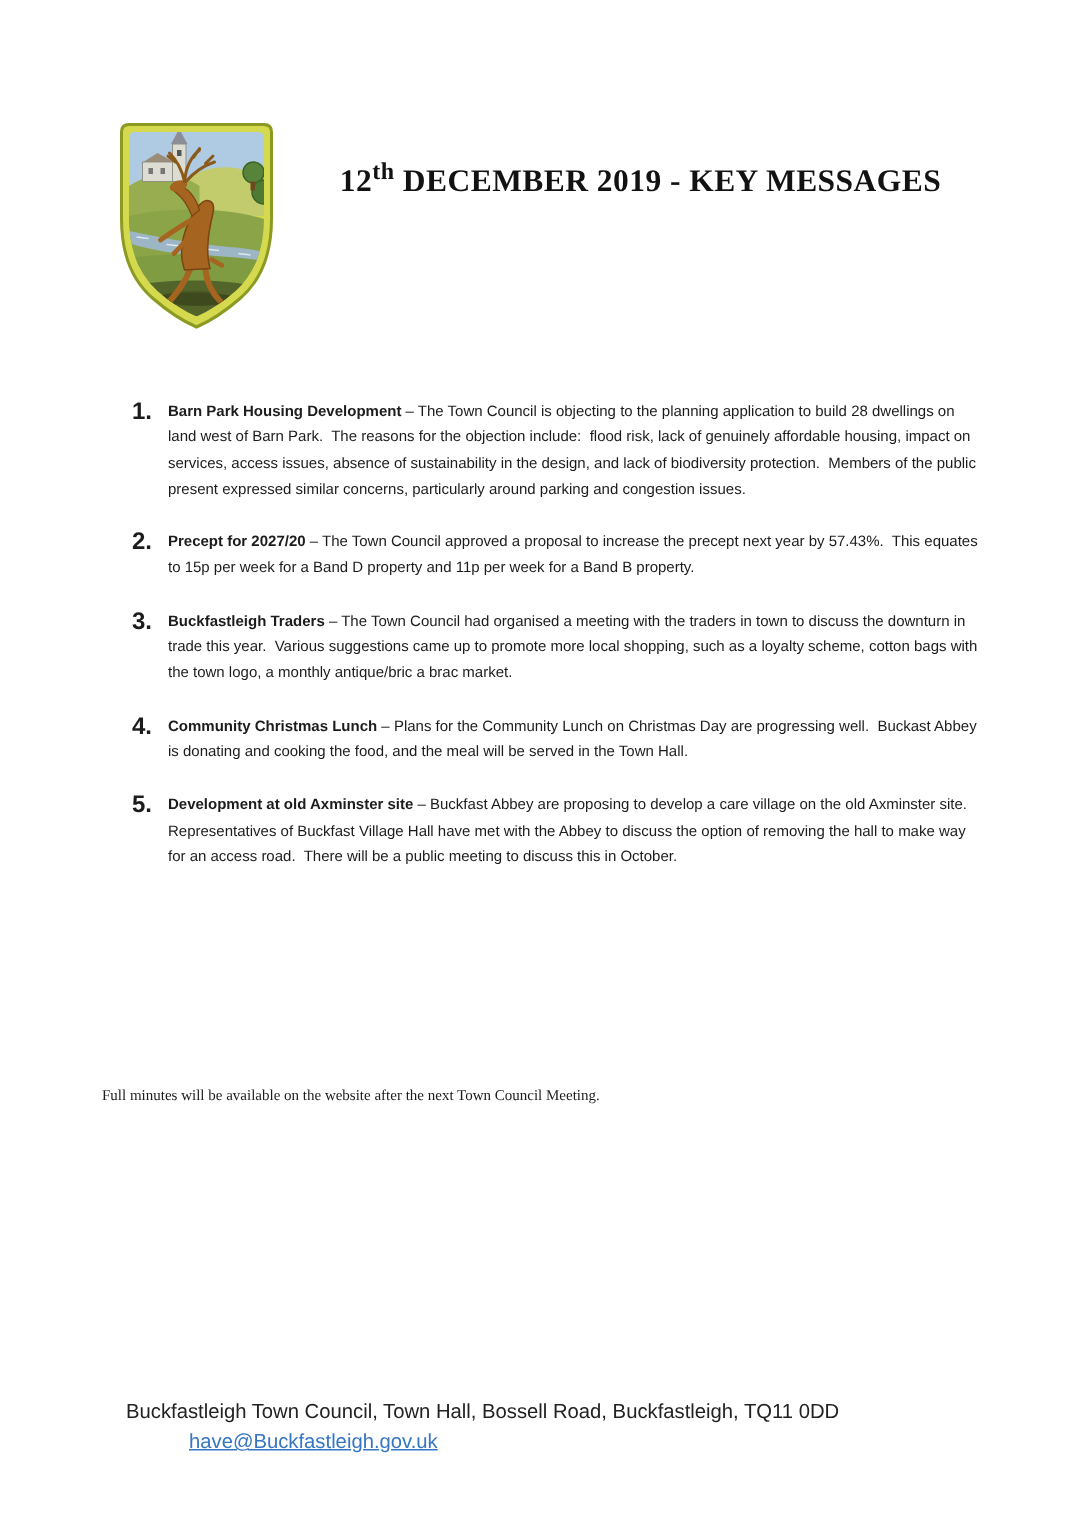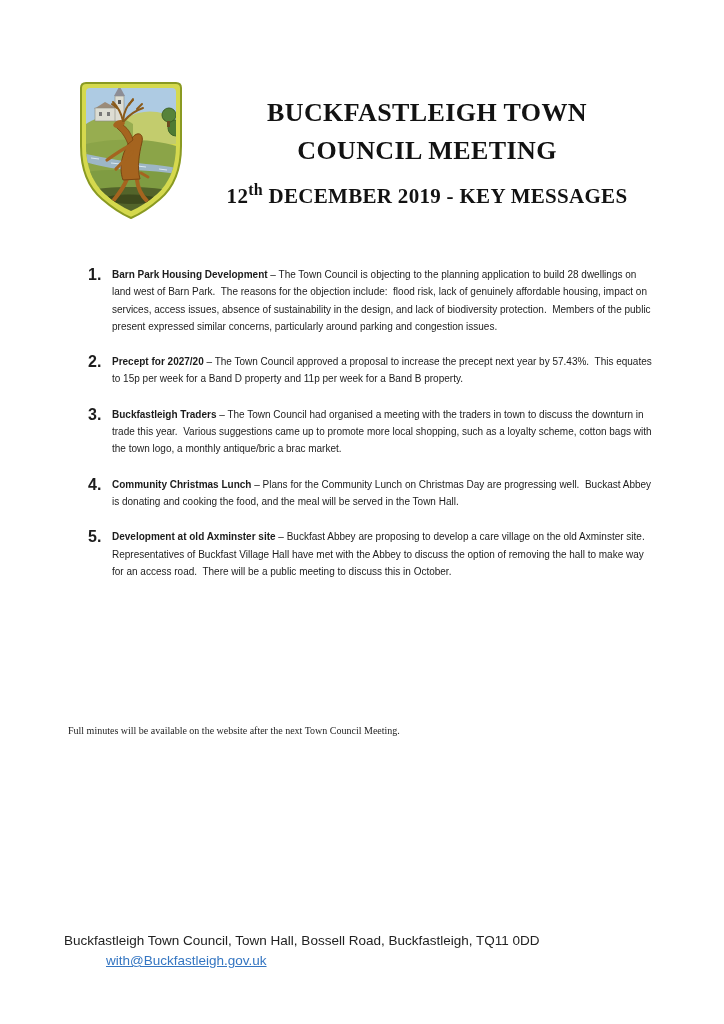--- a/index.html
+++ b/index.html
@@ -45,21 +45,21 @@
   .km-text{
     margin:0;
     font-size:10px;
     line-height:17.3px;
     white-space:pre-wrap;
   }
   .km-heading{font-weight:bold;}
   
   .closing{position:absolute;left:68px;top:712px;width:592px;font-size:10px;line-height:17px;font-family:Liberation Serif, serif;}
   
-  .footer{position:absolute;left:64px;top:931px;width:600px;font-size:13.5px;line-height:20px;color:#222;}
+  .footer{position:absolute;left:84px;top:931px;width:600px;font-size:13.5px;line-height:20px;color:#222;}
   .footer-links{display:flex;align-items:baseline;}
   .footer a{
     color:#3576C2;
     text-decoration:underline;
     cursor:pointer;
   }
   .footer .email-link{margin-left:42px;}
 </style>
 </head>
 <body>
@@ -125,21 +125,20 @@
           <path d="M53,43 C59,36 66,32 72,30"></path>
           <path d="M46,30 l-5,-4"></path>
           <path d="M58,27 l4,-6"></path>
           <path d="M66,31 l5,-5"></path>
         </g>
       </g>
     </svg>
   </div>
 
   <div class="titles">
-    <h1 class="doc-title"><span>BUCKFASTLEIGH TOWN</span><br><span>COUNCIL MEETING</span></h1>
     <h2 class="doc-subtitle"><span>12</span><sup>th</sup><span> DECEMBER 2019 - KEY MESSAGES</span></h2>
   </div>
 
   <div class="key-messages">
 
     <div class="km-item">
       <span class="km-num">1.</span>
       <p class="km-text"><span class="km-heading">Barn Park Housing Development</span><span> – The Town Council is objecting to the planning application to build 28 dwellings on land west of Barn Park.  The reasons for the objection include:  flood risk, lack of genuinely affordable housing, impact on services, access issues, absence of sustainability in the design, and lack of biodiversity protection.  Members of the public present expressed similar concerns, particularly around parking and congestion issues.</span></p>
     </div>
 
@@ -163,17 +162,17 @@
       <p class="km-text"><span class="km-heading">Development at old Axminster site</span><span> – Buckfast Abbey are proposing to develop a care village on the old Axminster site.  Representatives of Buckfast Village Hall have met with the Abbey to discuss the option of removing the hall to make way for an access road.  There will be a public meeting to discuss this in October.</span></p>
     </div>
 
   </div>
 
   <p class="closing">Full minutes will be available on the website after the next Town Council Meeting.</p>
 
   <div class="footer">
     <div>Buckfastleigh Town Council, Town Hall, Bossell Road, Buckfastleigh, TQ11 0DD</div>
     <div class="footer-links">
-      <a class="email-link" href="#">with@Buckfastleigh.gov.uk</a>
+      <a class="email-link" href="#">have@Buckfastleigh.gov.uk</a>
     </div>
   </div>
 
 </div>
 
 </body></html>

